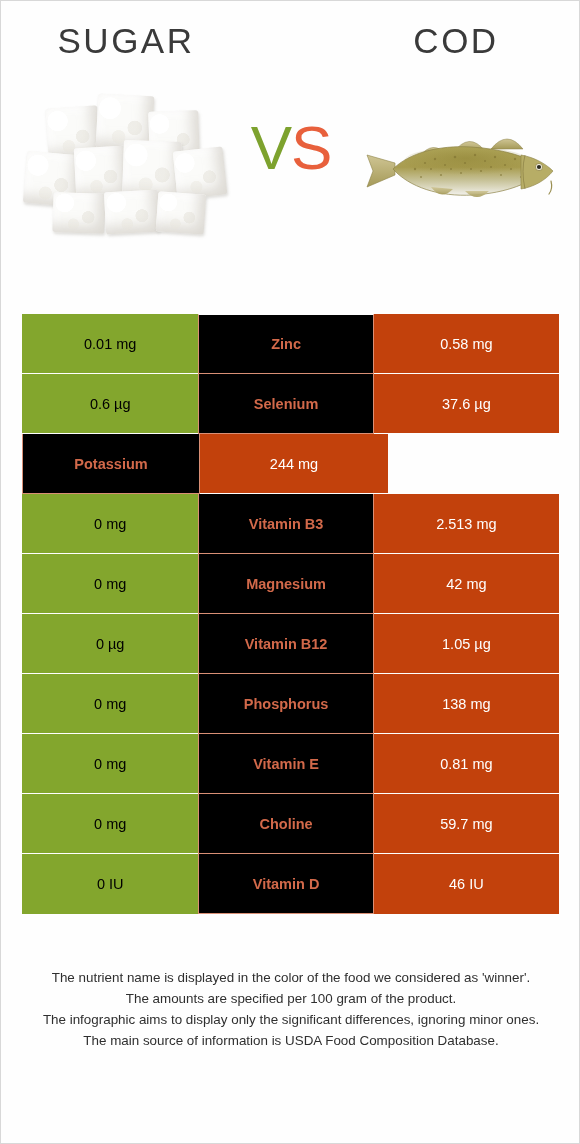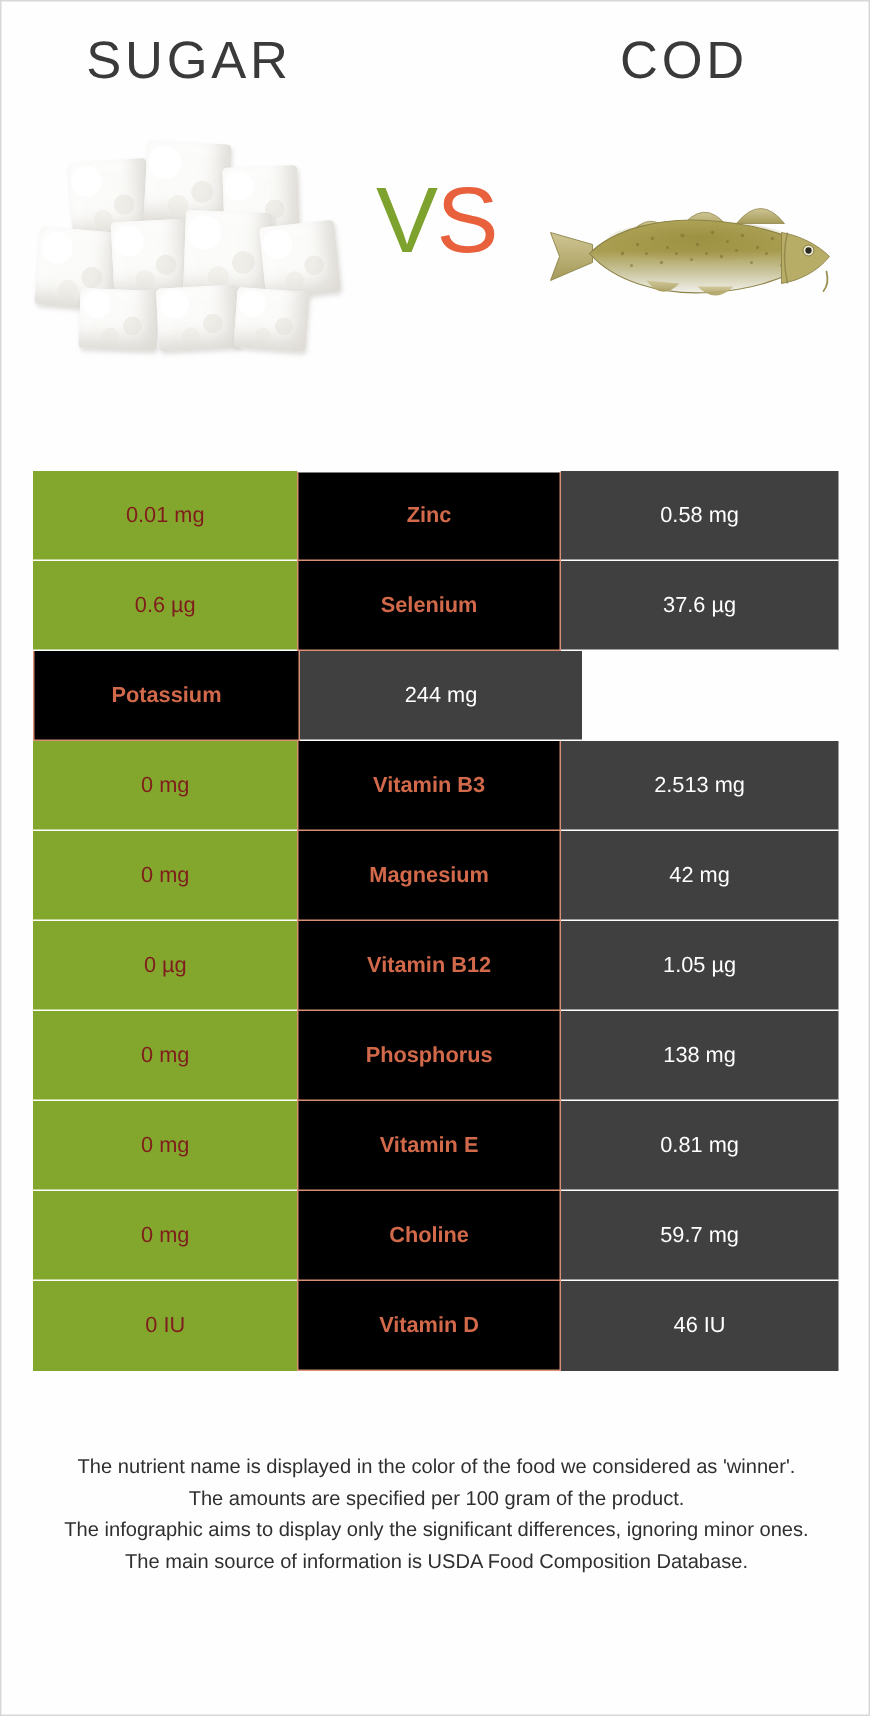--- a/index.html
+++ b/index.html
@@ -82,36 +82,36 @@
     align-items: stretch;
   }
   .cell {
     display: flex; align-items: center; justify-content: center;
     font-size: 14.5px;
     white-space: nowrap;
   }
   .cell-left {
     width: 179px;
     background: #83a62d;
-    color: #7f1d1d;
+    color: #000000;
     border-bottom: 1.5px solid #ffffff;
   }
   .cell-mid {
     width: 178px;
     background: #000000;
     color: #d2694a;
     font-weight: bold;
     border-bottom: 1px solid #d98f75;
     border-left: 1px solid #d98f75;
     border-right: 1px solid #d98f75;
   }
   .row:first-child .cell-mid { border-top: 1px solid #fefefe; }
   .cell-right {
     width: 188px;
-    background: #404040;
+    background: #c2410c;
     color: #ffffff;
     border-bottom: 1.5px solid #ffffff;
   }
   .row:last-child .cell-left  { border-bottom: none; }
   .row:last-child .cell-right { border-bottom: none; }
 
   
   .footnote {
     position: absolute; left: 22px; top: 966px; width: 536px;
     text-align: center;

